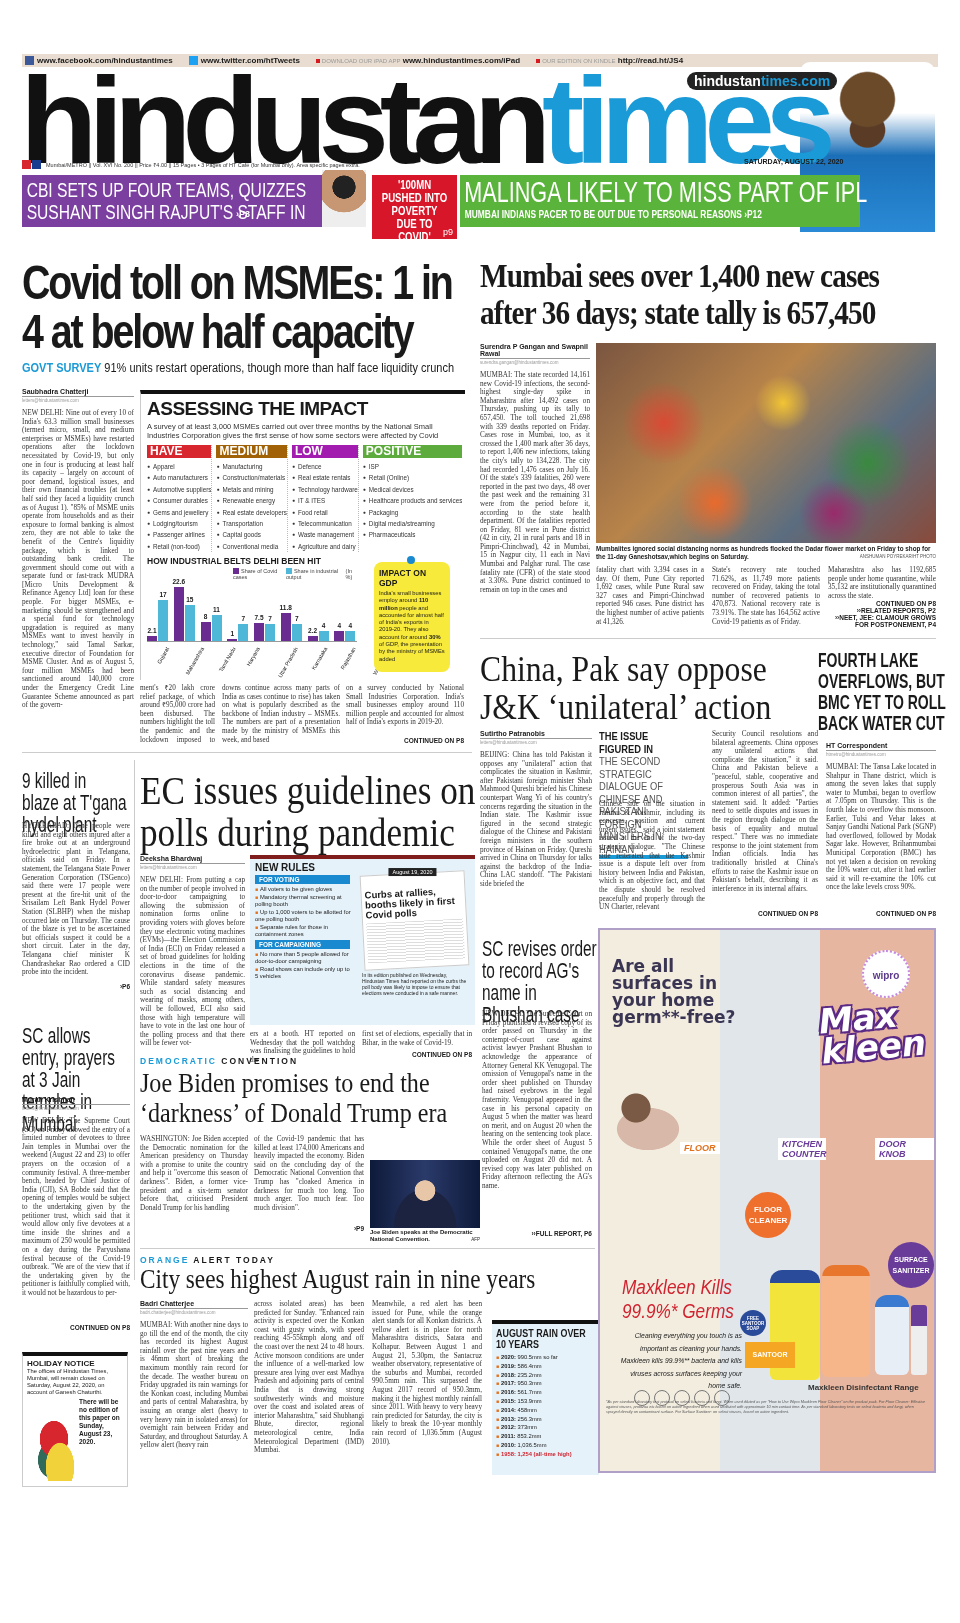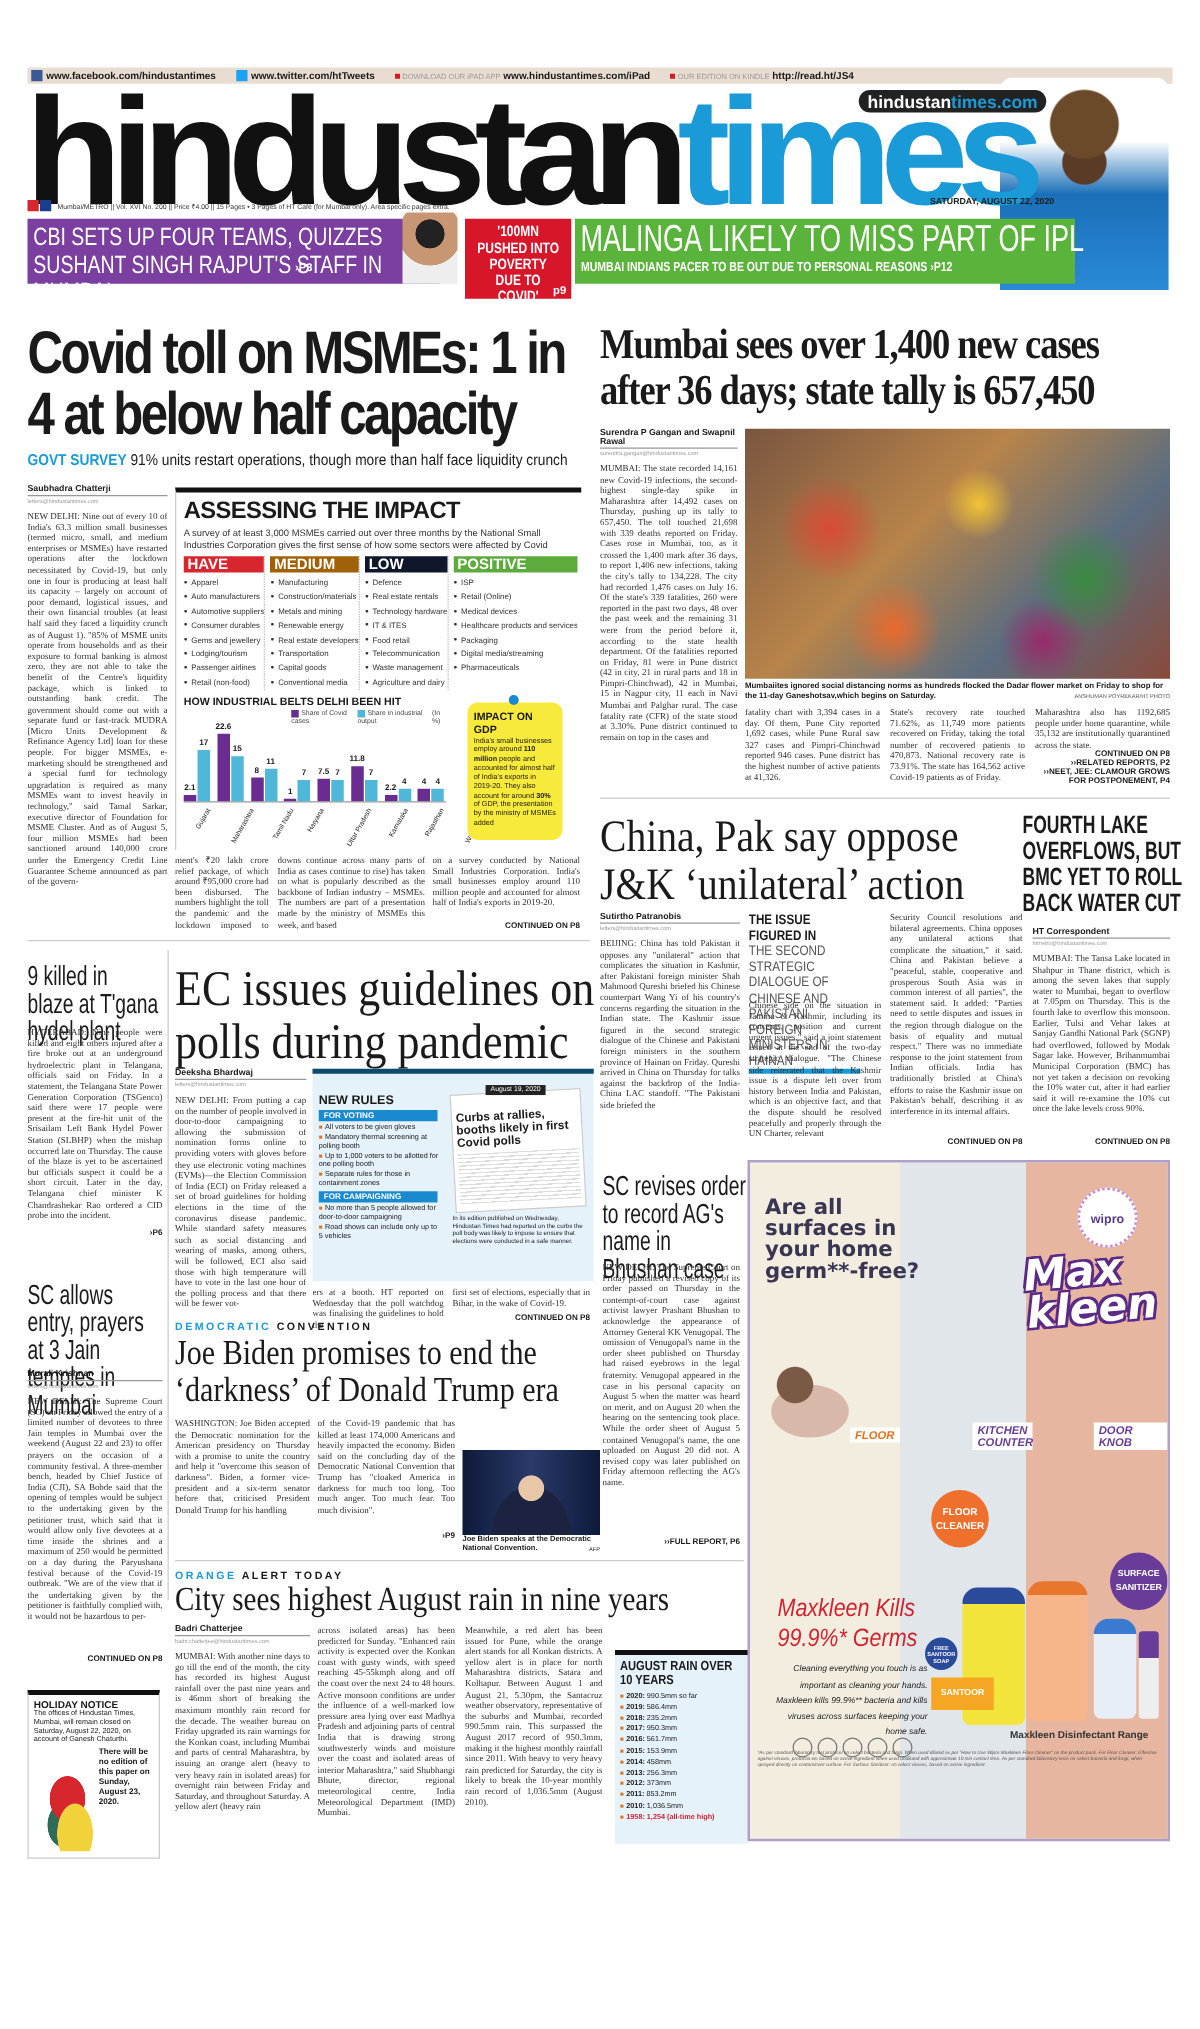--- a/index.html
+++ b/index.html
@@ -24,21 +24,21 @@
 .flag{display:flex;gap:1px;margin-right:5px}.flag i{width:9px;height:9px;display:block}
 #dateline{left:744px;top:158px;font-family:"Liberation Sans",sans-serif;font-weight:bold;font-size:7px}
 #malinga-photo{left:800px;top:62px;width:135px;height:170px;background:radial-gradient(circle at 50% 22%,#6b4a2a 0,#6b4a2a 18%,transparent 19%),radial-gradient(circle at 50% 40%,#5a3b26 0,#5a3b26 14%,transparent 15%),linear-gradient(180deg,#fff 0,#fff 30%,#1b6fb8 55%,#2a8ad6 100%);border-radius:10px 10px 0 0}
 
 .banner{top:175px;height:52px;color:#fff;font-family:"Liberation Sans",sans-serif}
 #b1{left:22px;width:330px;background:#7b3fa0}
 #b1 .t{font-size:20px;line-height:22px;padding:4px 6px;transform:scaleX(.78);transform-origin:left;white-space:nowrap}
 #sushant{left:322px;top:170px;width:44px;height:57px;background:radial-gradient(circle at 50% 30%,#222 0,#222 25%,#c79774 26%,#c79774 55%,#eee 56%)}
 #b2{left:372px;top:175px;width:85px;height:64px;background:#d7162a;text-align:center}
 #b2 .t{font-size:12px;line-height:13px;font-weight:bold;padding-top:4px;transform:scaleX(.8);transform-origin:center}
-#b2 .p{position:absolute;right:4px;bottom:2px;font-size:9px;font-weight:bold}
+#b2 .p{position:absolute;right:4px;bottom:2px;font-size:9px;font-weight:normal}
 #b3{left:460px;width:400px;background:#5ab33a}
 #b3 .t{font-size:30px;line-height:32px;padding:1px 6px 0;transform:scaleX(.72);transform-origin:left;white-space:nowrap}
 #b3 .s{font-size:10.5px;font-weight:bold;padding-left:6px;transform:scaleX(.8);transform-origin:left;white-space:nowrap}
 
 #lead-h{left:22px;top:258px;width:450px;font-family:"Liberation Sans",sans-serif;font-weight:bold;font-size:48px;line-height:49px;letter-spacing:-2.5px;transform:scaleX(.82);transform-origin:left;white-space:nowrap}
 #lead-sub{left:22px;top:361px;font-family:"Liberation Sans",sans-serif;font-size:12.5px;white-space:nowrap;transform:scaleX(.88);transform-origin:left}
 #lead-sub b{color:#1a9ad6}
 
 #impact{left:140px;top:390px;width:325px;height:290px;border-top:4px solid #111;border-left:1px solid #ccc;padding:4px 6px}
 #impact h2{font-family:"Liberation Sans",sans-serif;font-size:19px;font-weight:bold;letter-spacing:-.5px}
@@ -83,21 +83,21 @@
 .tag{position:absolute;background:#fff;font-family:"Liberation Sans",sans-serif;font-weight:bold;font-style:italic;font-size:9px;padding:1px 4px;line-height:10px}
 .circle{position:absolute;border-radius:50%;color:#fff;font-family:"Liberation Sans",sans-serif;font-weight:bold;font-size:9px;text-align:center;display:flex;align-items:center;justify-content:center;line-height:11px}
 #ad-kills{left:22px;top:345px;font-family:"Liberation Sans",sans-serif;font-style:italic;font-size:20px;line-height:24px;color:#d0232f;transform:scaleX(.86);transform-origin:left}
 #ad-body{left:12px;top:400px;width:130px;font-family:"Liberation Sans",sans-serif;font-style:italic;font-size:6.8px;line-height:12.5px;text-align:right}
 #ad-range{left:208px;top:453px;font-family:"Liberation Sans",sans-serif;font-weight:bold;font-size:8px;color:#333}
 #ad-fine{left:6px;top:470px;width:322px;font-family:"Liberation Sans",sans-serif;font-style:italic;font-size:3.8px;line-height:5px;color:#555}
 .bottle{position:absolute;border-radius:12px 12px 6px 6px}
 
 .sidehead{font-family:"Liberation Sans",sans-serif;font-size:22px;line-height:22px;white-space:nowrap;transform:scaleX(.7);transform-origin:left}
 #ec-h{left:140px;top:770px;font-size:40px;line-height:42px;white-space:nowrap;transform:scaleX(.88);transform-origin:left}
-#rules{left:250px;top:855px;width:225px;height:170px;border-top:4px solid #0c4a6e;background:#e6f2f9;padding:16px 5px}
+#rules{left:250px;top:855px;width:225px;height:170px;border-top:4px solid #7f1d1d;background:#e6f2f9;padding:3px 5px}
 #rules h4{font-family:"Liberation Sans",sans-serif;font-weight:bold;font-size:10px}
 #rules .sh{background:#1a8ad0;color:#fff;font-family:"Liberation Sans",sans-serif;font-weight:bold;font-size:6.5px;padding:1px 4px;margin:2px 0;width:95px}
 #rules ul{list-style:none;width:98px}
 #rules li{font-family:"Liberation Sans",sans-serif;font-size:5.8px;line-height:7px;margin-bottom:1px}
 #rules li::before{content:"■";color:#e2711d;font-size:5px;margin-right:2px}
 #clip{position:absolute;left:112px;top:14px;width:105px;height:95px;background:#fff;border:1px solid #ccc;transform:rotate(-3deg);padding:14px 3px 3px}
 #clip .d{position:absolute;top:-6px;left:28px;background:#222;color:#fff;font-family:"Liberation Sans",sans-serif;font-size:5.5px;padding:1px 4px;transform:rotate(3deg)}
 #clip .hl{font-family:"Liberation Sans",sans-serif;font-weight:bold;font-size:9.5px;line-height:10px}
 #clip .ph{height:40px;margin-top:3px;background:repeating-linear-gradient(0deg,#ddd 0,#ddd 1px,#fff 1px,#fff 3px)}
 #clip-cap{position:absolute;left:112px;top:113px;width:105px;font-family:"Liberation Sans",sans-serif;font-size:5px;line-height:6px}
@@ -194,21 +194,21 @@
           <li>Construction/materials</li>
           <li>Metals and mining</li>
           <li>Renewable energy</li>
           <li>Real estate developers</li>
           <li>Transportation</li>
           <li>Capital goods</li>
           <li>Conventional media</li>
         </ul>
       </div>
     <div class="cat">
-        <div class="hd" style="background:#0f172a">LOW</div>
+        <div class="hd" style="background:#a21caf">LOW</div>
         <ul style="color:#f5b325">
           <li>Defence</li>
           <li>Real estate rentals</li>
           <li>Technology hardware</li>
           <li>IT &amp; ITES</li>
           <li>Food retail</li>
           <li>Telecommunication</li>
           <li>Waste management</li>
           <li>Agriculture and dairy</li>
         </ul>

